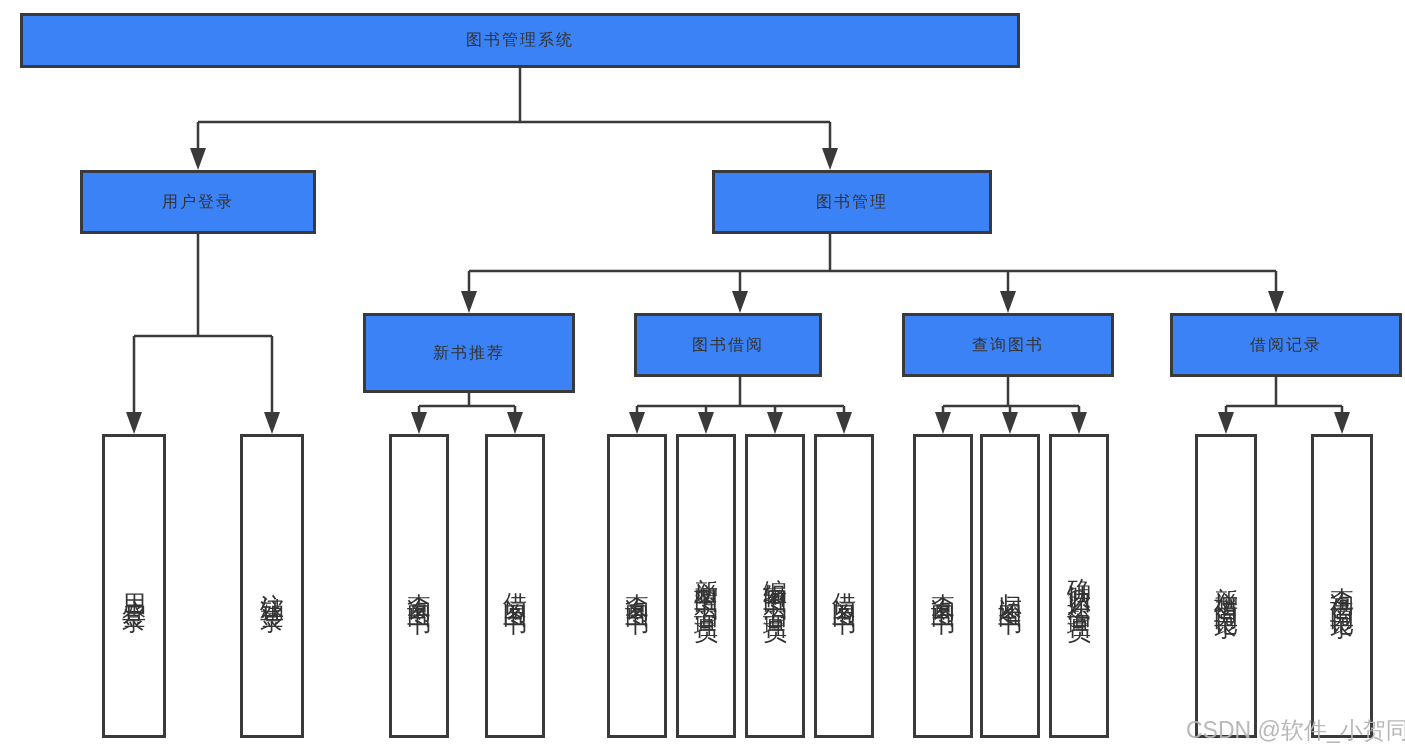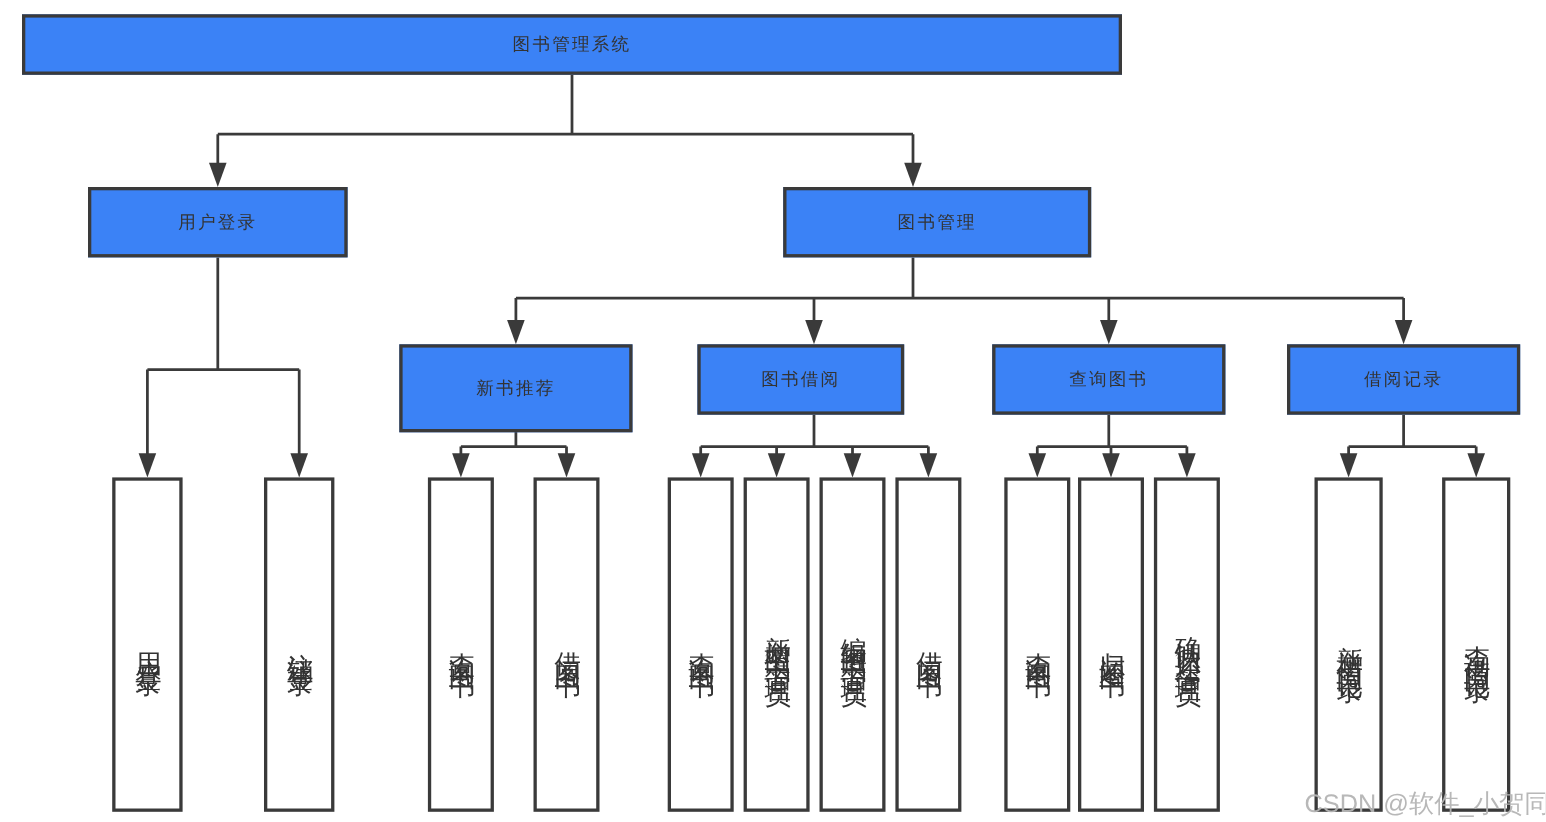--- a/index.html
+++ b/index.html
@@ -92,21 +92,21 @@
 
   <div class="hbox" style="left:363px;top:313px;width:212px;height:80px">
     <span>新书推荐</span>
   </div>
   <div class="hbox" style="left:634px;top:313px;width:188px;height:64px">
     <span>图书借阅</span>
   </div>
   <div class="hbox" style="left:902px;top:313px;width:212px;height:64px">
     <span>查询图书</span>
   </div>
-  <div class="hbox" style="left:1170px;top:313px;width:212px;height:64px">
+  <div class="hbox" style="left:1170px;top:313px;width:232px;height:64px">
     <span>借阅记录</span>
   </div>
 
   <div class="vbox" style="left:102px;top:434px;width:64px;height:304px">
     <span class="vlabel">用户登录</span>
   </div>
   <div class="vbox" style="left:240px;top:434px;width:64px;height:304px">
     <span class="vlabel">注销登录</span>
   </div>
 

